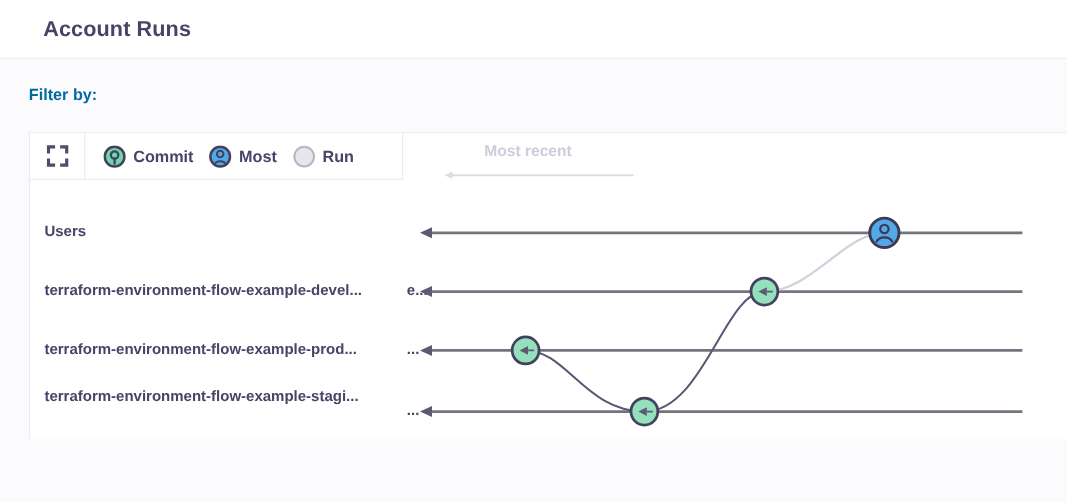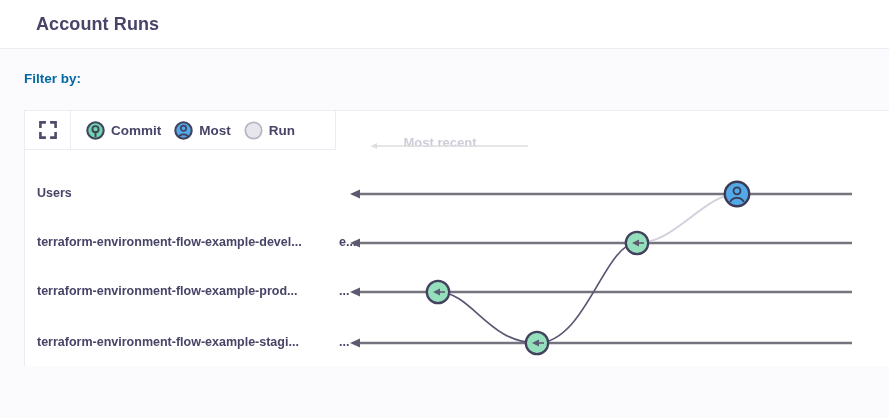--- a/index.html
+++ b/index.html
@@ -108,21 +108,21 @@
   
   #most-recent {
     position: absolute;
     left: 325px;
     top: 2px;
     width: 180px;
     height: 36px;
   }
   #most-recent-label {
     position: absolute;
-    left: 0; top: 22px;
+    left: 0; top: 5px;
     width: 180px;
     text-align: center;
     font-size: 13px;
     font-weight: bold;
     color: #cdcdda;
   }
   #most-recent-axis {
     position: absolute;
     left: 20px;
     top: 28px;
@@ -225,21 +225,21 @@
     <svg id="most-recent-axis" width="160" height="10" viewBox="0 0 160 10">
       <line x1="6" y1="5" x2="158" y2="5" stroke="#dededf" stroke-width="1.6"></line>
       <path d="M0.5 5 L7 2 L7 8 Z" fill="#dededf"></path>
     </svg>
   </div>
 
   <div id="row-label-column">
     <div class="row-label" style="top:43px">Users</div>
     <div class="row-label" style="top:92px">terraform-environment-flow-example-devel...</div>
     <div class="row-label" style="top:141px">terraform-environment-flow-example-prod...</div>
-    <div class="row-label" style="top:192px">terraform-environment-flow-example-stagi...</div>
+    <div class="row-label" style="top:180px">terraform-environment-flow-example-stagi...</div>
 
     <div class="row-stub" style="left:314px; top:92px">e...</div>
     <div class="row-stub" style="left:314px; top:141px">...</div>
     <div class="row-stub" style="left:314px; top:192px">...</div>
   </div>
 
   <svg id="graph-canvas" viewBox="0 0 554 217">
 
     <g>
       <g>

